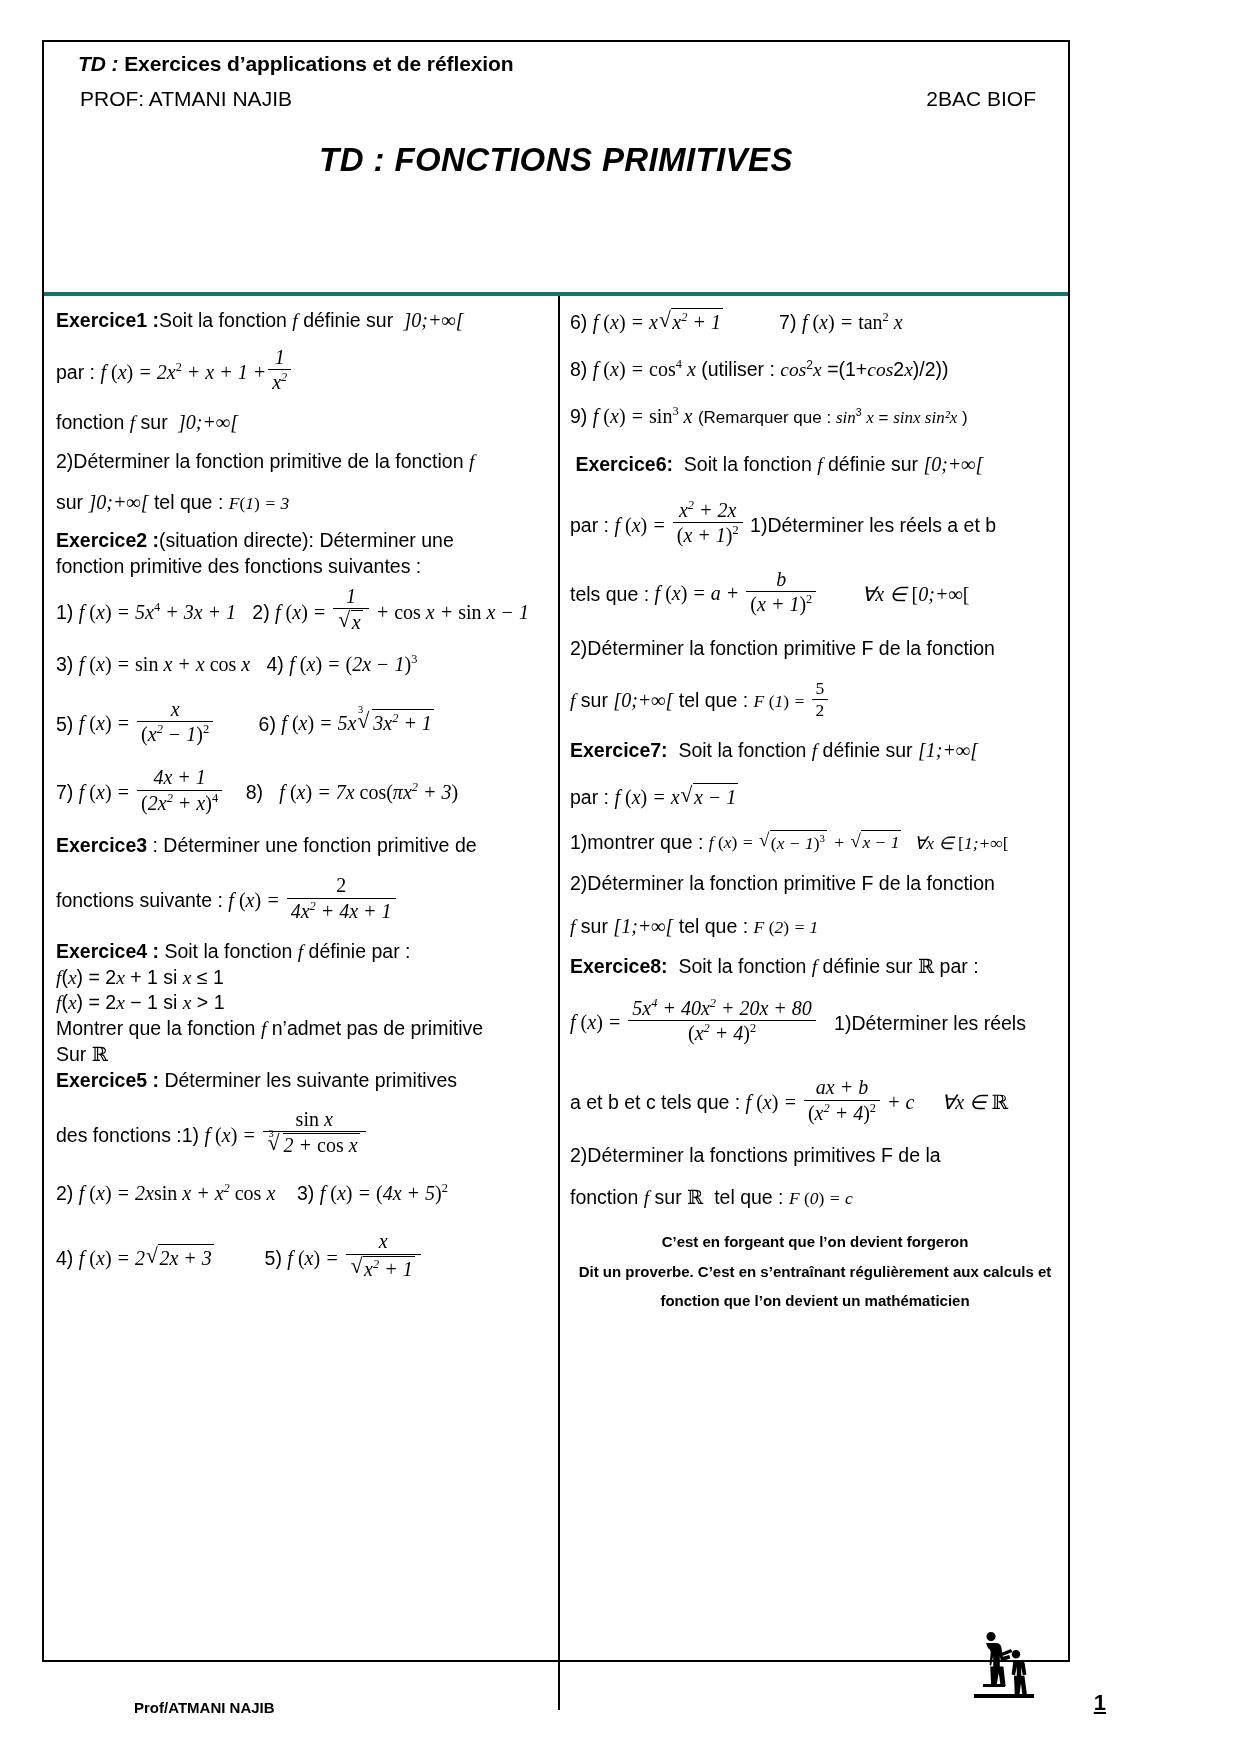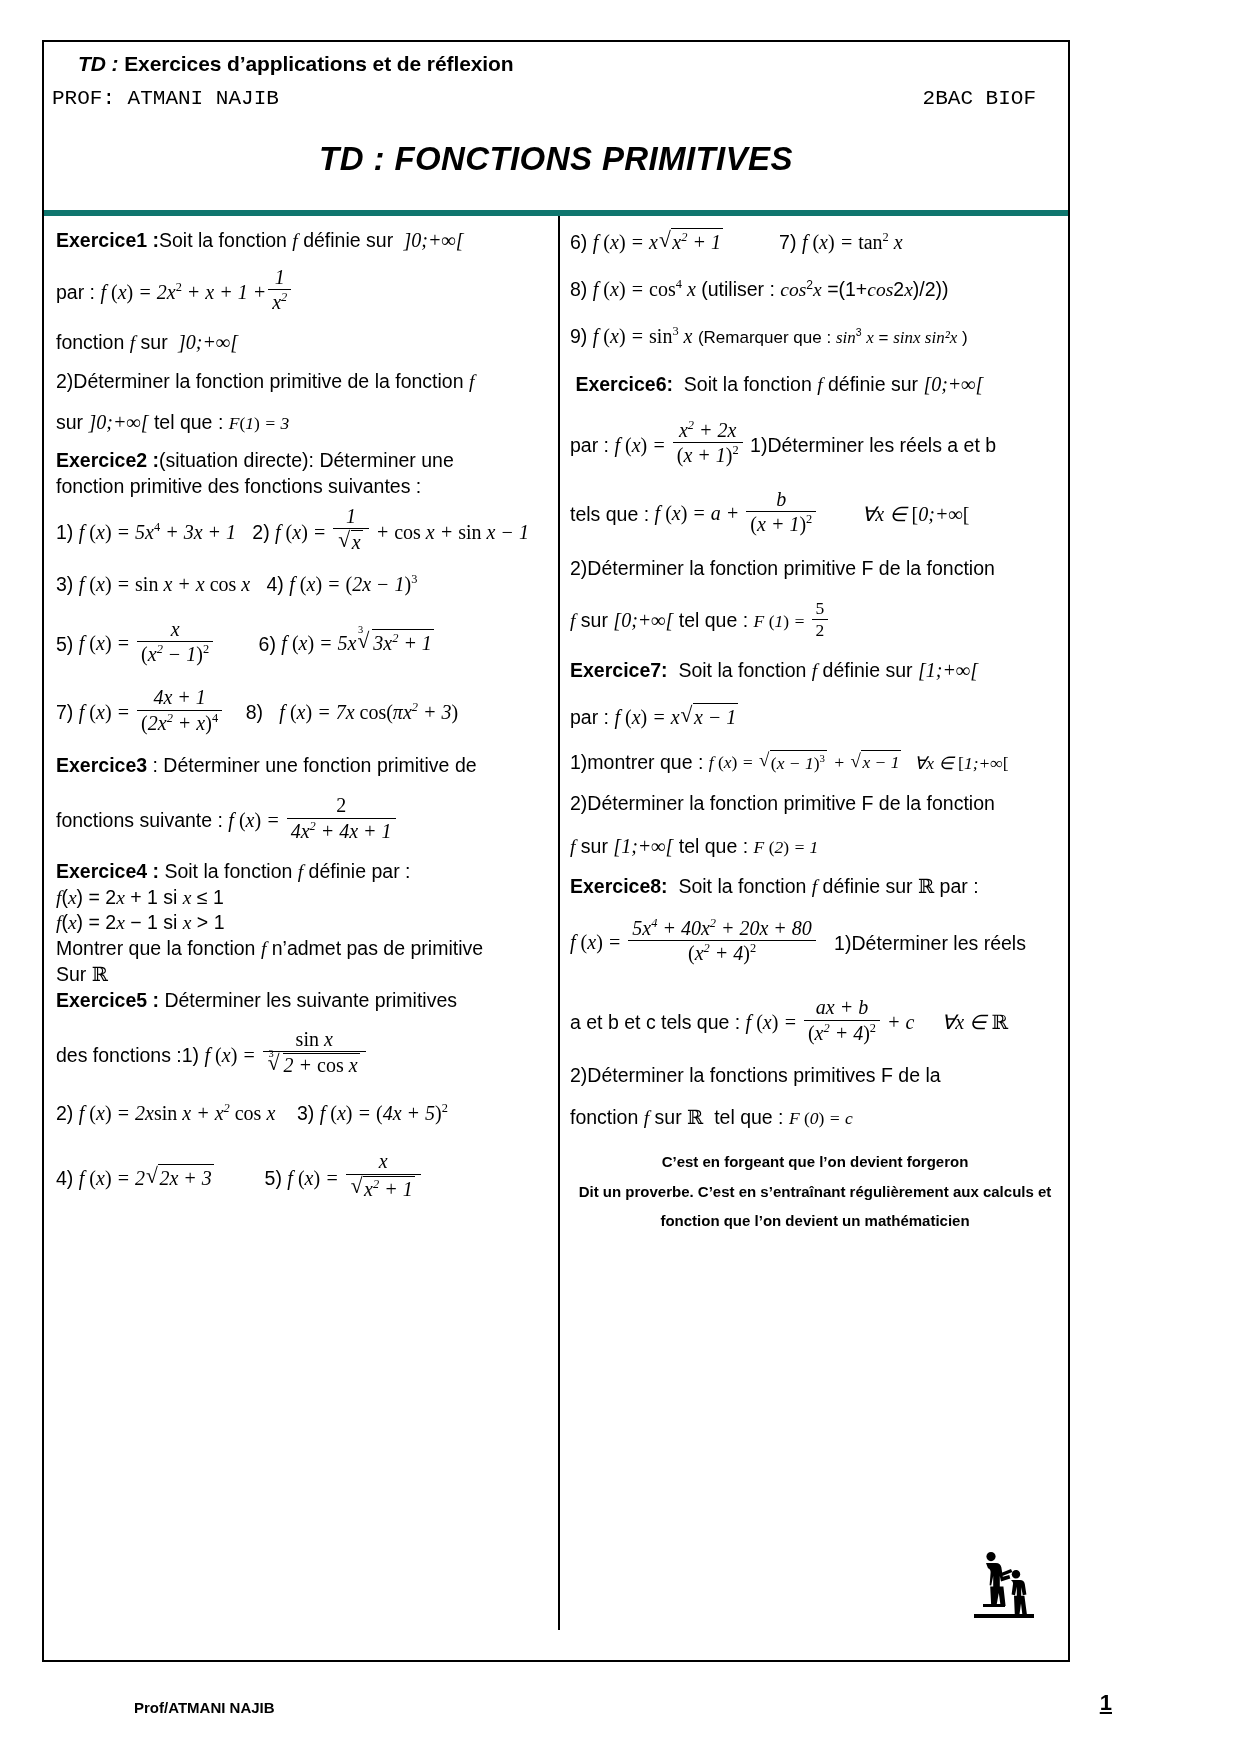--- a/index.html
+++ b/index.html
@@ -19,42 +19,41 @@
     position: absolute;
     left: 42px;
     top: 40px;
     width: 1028px;
     height: 1622px;
     border: 2px solid #000;
     box-sizing: border-box;
   }
   
   .header-box {
-    border-bottom: 6px solid #0f766e;
+    border-bottom: 4px solid #0f766e;
     padding: 10px 0 8px 0;
     box-sizing: border-box;
-    height: 174px;
+    height: 254px;
     position: relative;
   }
   .hdr-line1 {
     font-size: 21px;
     font-weight: bold;
     padding-left: 34px;
     letter-spacing: -0.1px;
   }
   .hdr-line1 .td-italic {
     font-style: italic;
   }
   .hdr-line2 {
     margin-top: 11px;
-    padding: 0 32px 0 8px;
+    padding: 0 32px 0 36px;
     display: flex;
     justify-content: space-between;
     font-size: 21px;
-    font-family: Liberation Mono, monospace;
   }
   .hdr-title {
     margin-top: 30px;
     text-align: center;
     font-size: 33px;
     font-weight: bold;
     font-style: italic;
     letter-spacing: 0.4px;
   }
   
@@ -158,21 +157,21 @@
     position: absolute;
     right: 28px;
     bottom: 6px;
     width: 72px;
     height: 78px;
   }
   
   .footer {
     position: absolute;
     left: 42px;
-    right: 36px;
+    right: 42px;
     top: 1690px;
     display: flex;
     justify-content: space-between;
     align-items: flex-end;
     padding: 0 92px 0 92px;
   }
   .footer .who {
     font-size: 15px;
     font-weight: bold;
   }

